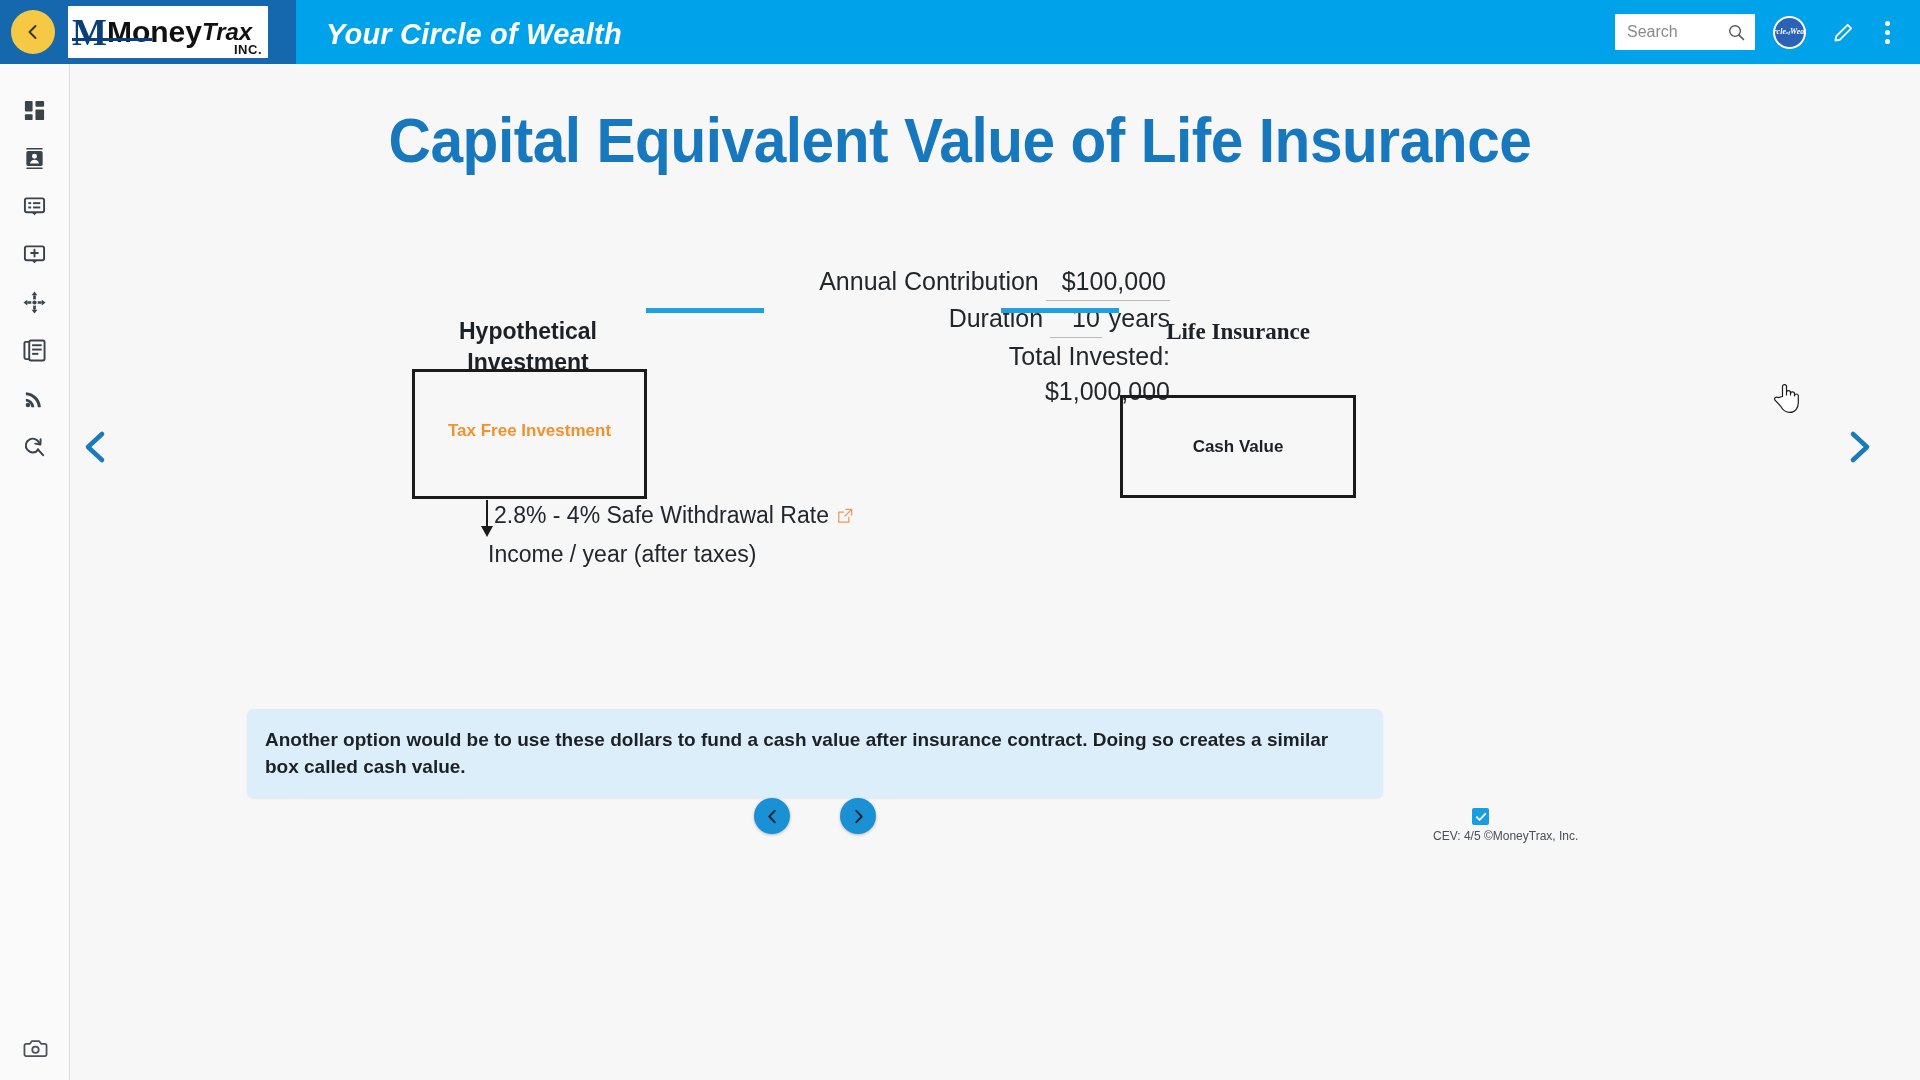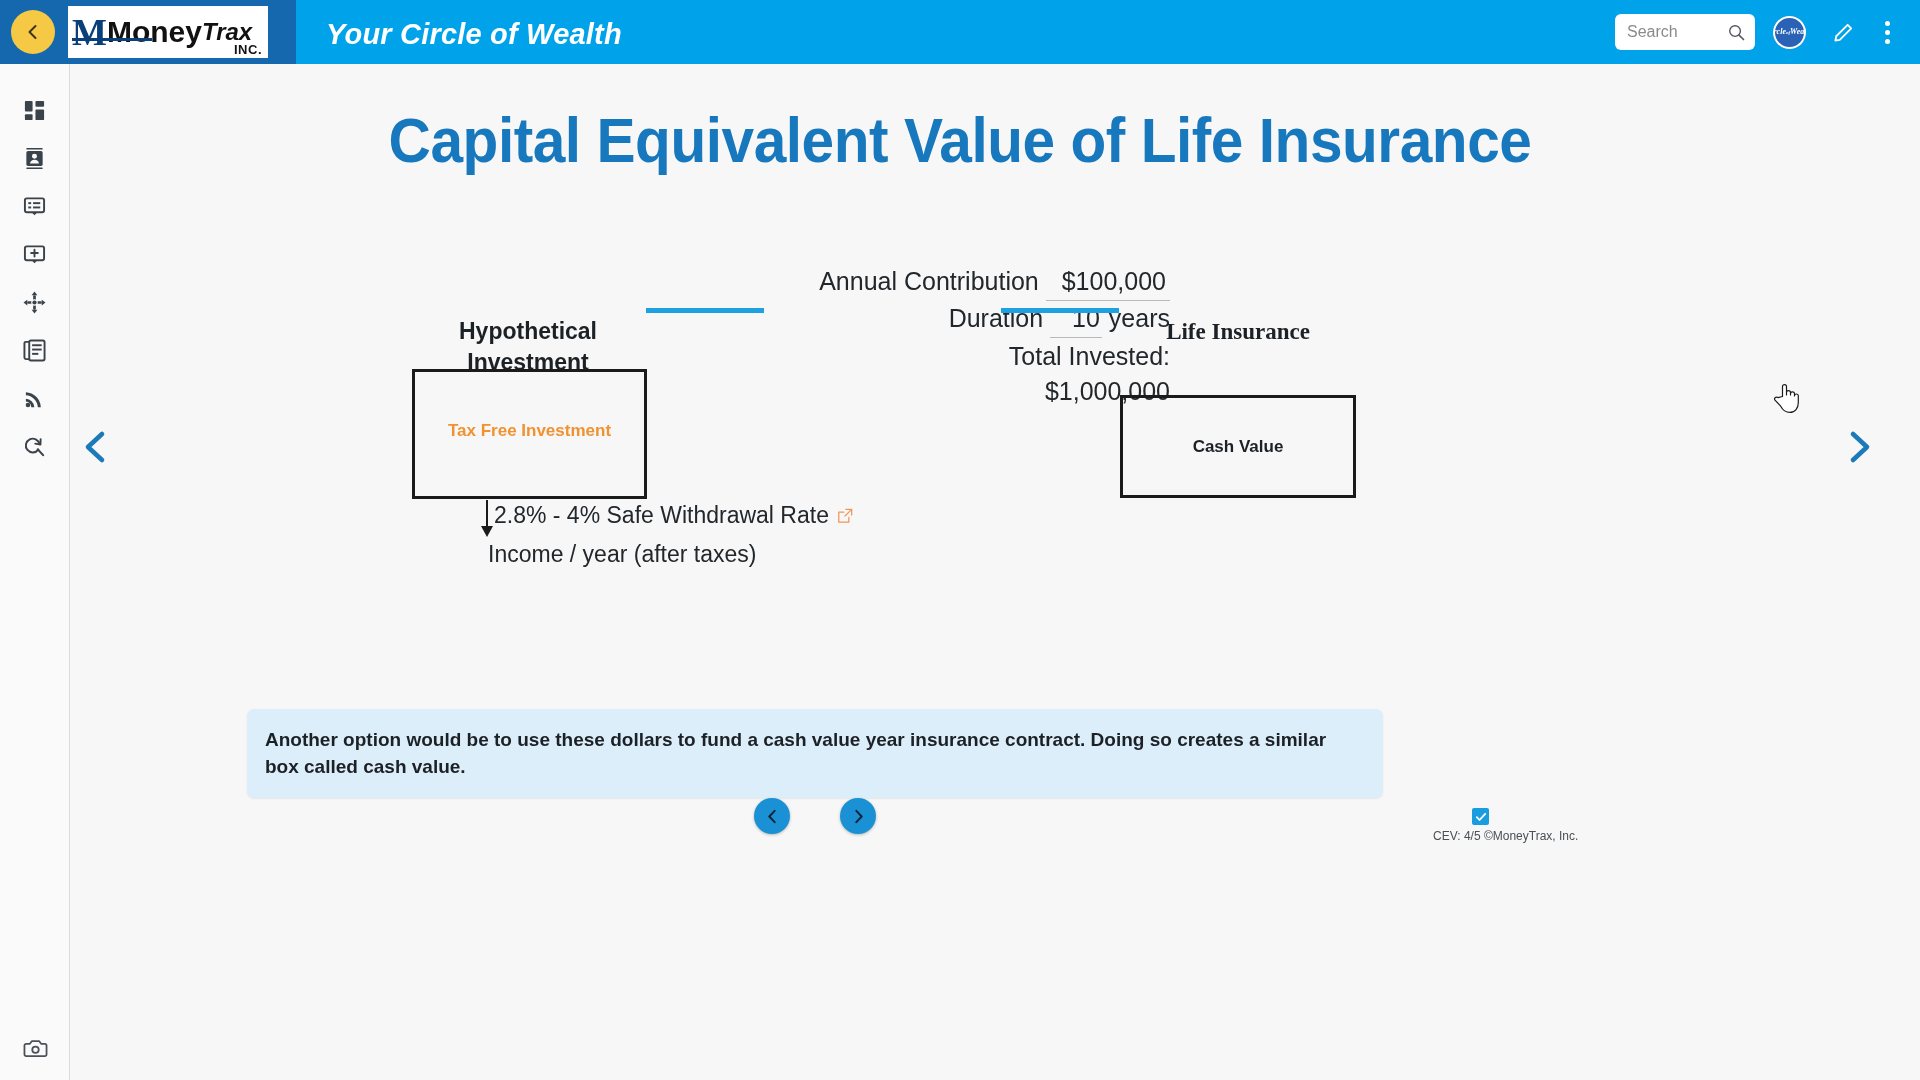--- a/index.html
+++ b/index.html
@@ -58,21 +58,21 @@
     position: absolute; left: 326px; top: 0; height: 68px;
     display: flex; align-items: center;
     font-size: 29px; font-style: italic; font-weight: bold;
     color: #ffffff; letter-spacing: .2px;
   }
   .topbar-right {
     position: absolute; right: 18px; top: 0; height: 64px;
     display: flex; align-items: center; gap: 0;
   }
   .search-box {
-    width: 140px; height: 36px; background: #fff; border-radius: 6px;
+    width: 140px; height: 36px; background: #fff; border-radius: 1px;
     display: flex; align-items: center; justify-content: space-between;
     padding: 0 9px 0 12px; margin-right: 18px;
   }
   .search-box input {
     border: none; outline: none; width: 92px; font-size: 16px;
     color: #6d6d6d; font-family: "Liberation Sans", sans-serif; background: transparent;
   }
   .search-box input::placeholder { color: #8a8a8a; }
   .cow-logo {
     width: 33px; height: 33px; border-radius: 50%;
@@ -416,21 +416,21 @@
       <svg width="16" height="16" viewBox="0 0 18 18">
         <path d="M10 1.5 H16.5 V8" fill="none" stroke="#f0965a" stroke-width="1.4" stroke-linecap="round" stroke-linejoin="round"></path>
         <path d="M16.5 1.5 L9 9" fill="none" stroke="#f0965a" stroke-width="1.4" stroke-linecap="round"></path>
         <path d="M13.3 10.5 V16 H2 V4.7 H7.6" fill="none" stroke="#f0965a" stroke-width="1.4" stroke-linecap="round" stroke-linejoin="round"></path>
       </svg>
     </span>
   </div>
 
   <div class="income-text">Income / year (after taxes)</div>
 
-  <div class="caption">Another option would be to use these dollars to fund a cash value year insurance contract. Doing so creates a similar box called cash value.</div>
+  <div class="caption">Another option would be to use these dollars to fund a cash value after insurance contract. Doing so creates a similar box called cash value.</div>
 
   <div class="nav-btn prev">
     <svg width="17" height="17" viewBox="0 0 18 18">
       <path d="M11.3 3 L5.6 9 L11.3 15" fill="none" stroke="#0f2336" stroke-width="2.1" stroke-linecap="round" stroke-linejoin="round"></path>
     </svg>
   </div>
   <div class="nav-btn next">
     <svg width="17" height="17" viewBox="0 0 18 18">
       <path d="M6.7 3 L12.4 9 L6.7 15" fill="none" stroke="#0f2336" stroke-width="2.1" stroke-linecap="round" stroke-linejoin="round"></path>
     </svg>

